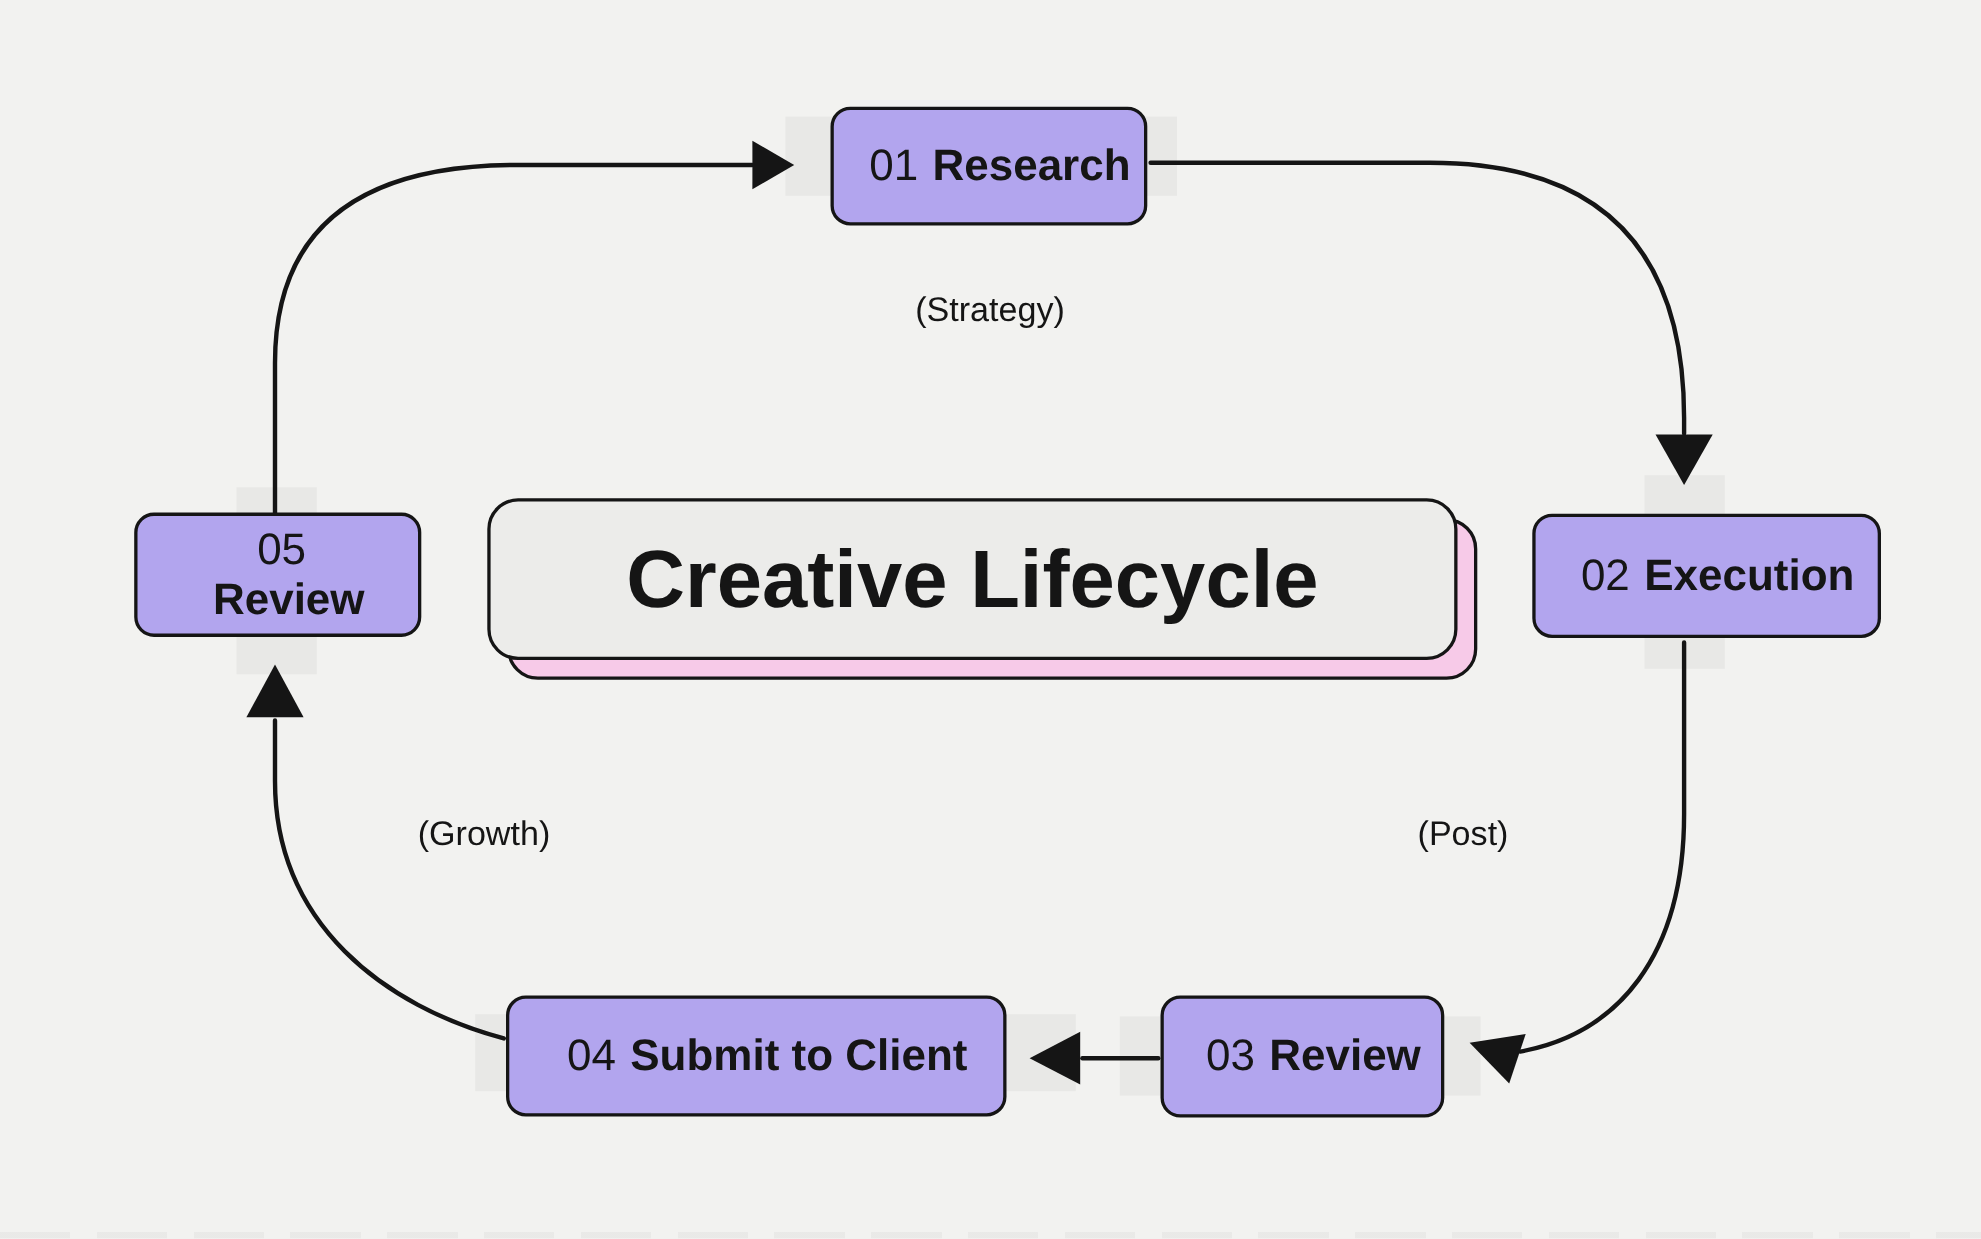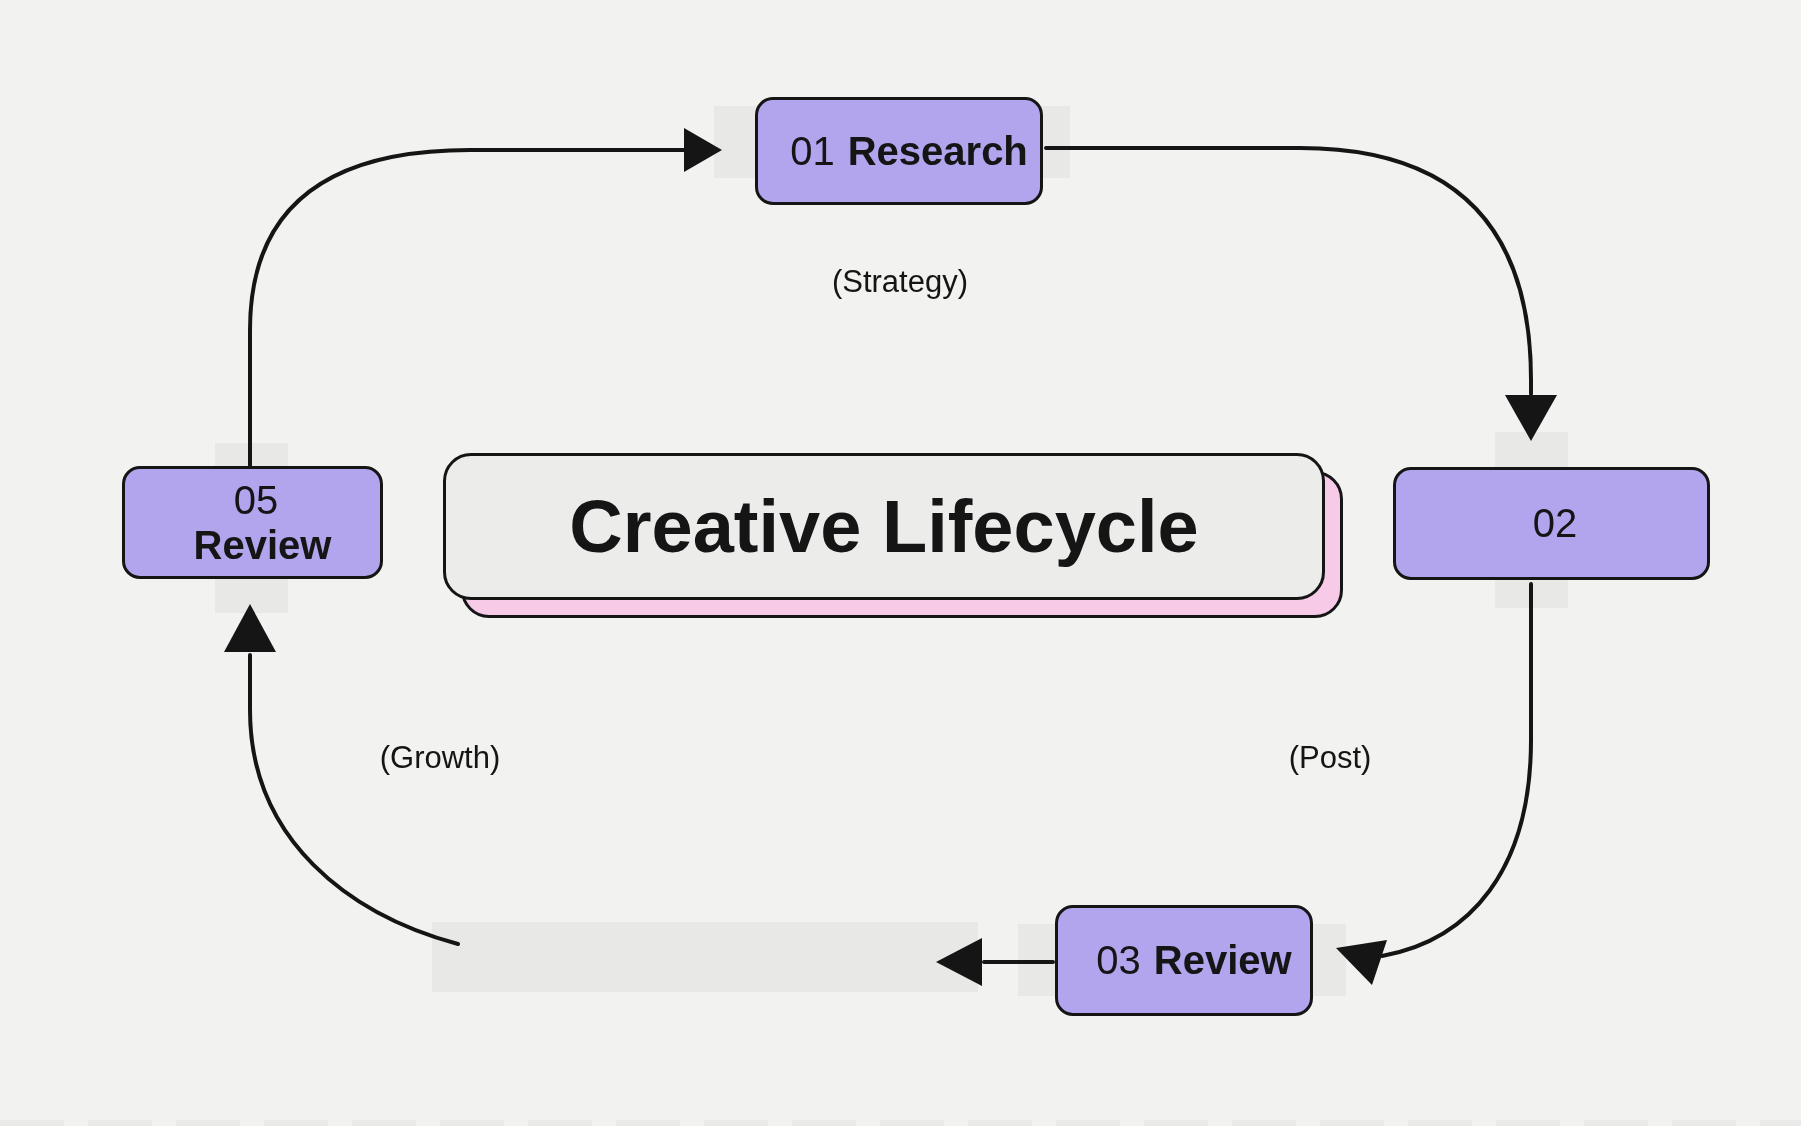--- a/index.html
+++ b/index.html
@@ -134,24 +134,29 @@
     <path d="M 458 944 C 350 915 250 840 250 710 L 250 655"></path>
     <polygon points="224,652 276,652 250,604"></polygon>
   </svg>
 
   <div class="node node-research">
     <span class="num">01</span>
     <span class="lbl">Research</span>
   </div>
   <div class="node node-execution">
     <span class="num">02</span>
+    <span class="lbl">Execution</span>
   </div>
   <div class="node node-review">
     <span class="num">03</span>
     <span class="lbl">Review</span>
+  </div>
+  <div class="node node-submit">
+    <span class="num">04</span>
+    <span class="lbl">Submit to Client</span>
   </div>
   <div class="node node-launch">
     <span class="num">05</span>
     <span class="lbl">Review</span>
   </div>
 
   <div class="title-shadow"></div>
   <div class="title-box">Creative Lifecycle</div>
 
   <div class="phase-label label-strategy">(Strategy)</div>

